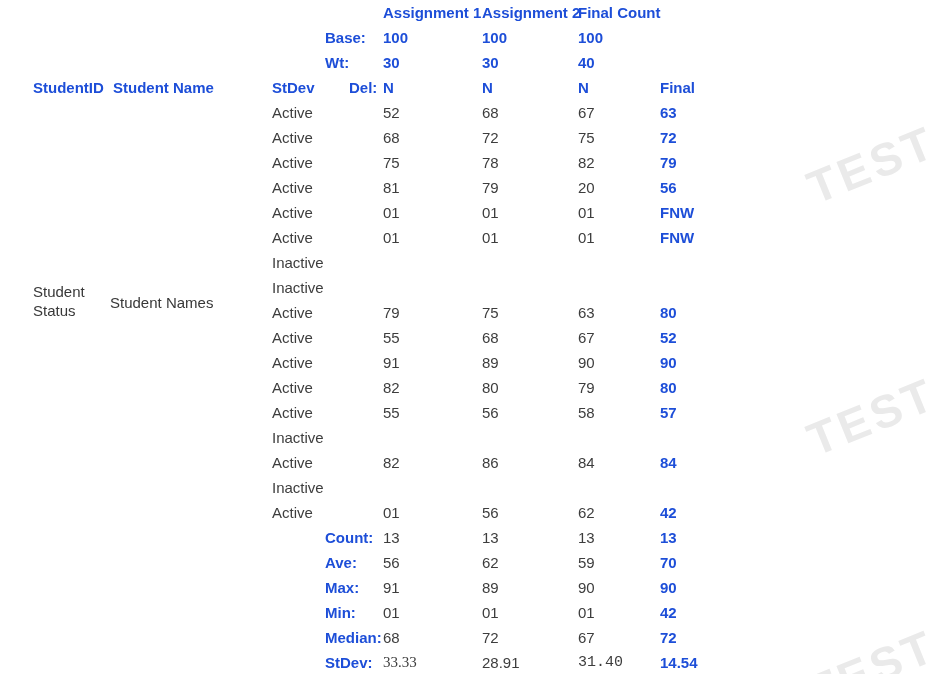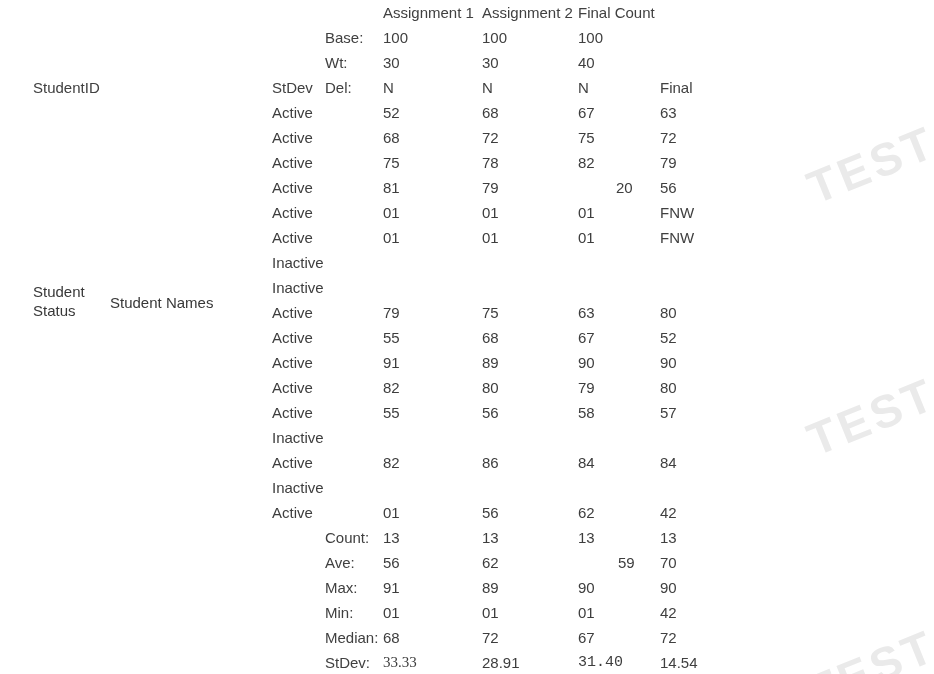--- a/index.html
+++ b/index.html
@@ -49,22 +49,22 @@
     grid-template-columns: 80px 159px 53px 58px 99px 96px 82px 80px;
     grid-auto-rows: 25px;
     font-size: 15px;
     color: #3d3d3d;
   }
   .cell {
     line-height: 25px;
     white-space: nowrap;
   }
   .cell.b {
-    font-weight: normal;
-    color: #404040;
+    font-weight: bold;
+    color: #1d4ed8;
   }
 
   
   .side-label {
     position: absolute;
     font-size: 15px;
     line-height: 19px;
     color: #383838;
   }
   #student-numbers { left: 33px; top: 282px; }
@@ -85,22 +85,23 @@
       <div class="cell b" style="grid-area: 1 / 7;">Final Count</div>
       <div class="cell b" style="grid-area: 2 / 4;">Base:</div>
       <div class="cell b" style="grid-area: 2 / 5;">100</div>
       <div class="cell b" style="grid-area: 2 / 6;">100</div>
       <div class="cell b" style="grid-area: 2 / 7;">100</div>
       <div class="cell b" style="grid-area: 3 / 4;">Wt:</div>
       <div class="cell b" style="grid-area: 3 / 5;">30</div>
       <div class="cell b" style="grid-area: 3 / 6;">30</div>
       <div class="cell b" style="grid-area: 3 / 7;">40</div>
       <div class="cell b" style="grid-area: 4 / 1;">StudentID</div>
+      <div class="cell b" style="grid-area: 4 / 2;">Student Name</div>
       <div class="cell b" style="grid-area: 4 / 3;">StDev</div>
-      <div class="cell b" style="grid-area: 4 / 4;">Del:</div>
+      <div class="cell b" style="grid-area: 4 / 4; margin-left: 24px;">Del:</div>
       <div class="cell b" style="grid-area: 4 / 5;">N</div>
       <div class="cell b" style="grid-area: 4 / 6;">N</div>
       <div class="cell b" style="grid-area: 4 / 7;">N</div>
       <div class="cell b" style="grid-area: 4 / 8;">Final</div>
       <div class="cell" style="grid-area: 5 / 3;">Active</div>
       <div class="cell" style="grid-area: 5 / 5;">52</div>
       <div class="cell" style="grid-area: 5 / 6;">68</div>
       <div class="cell" style="grid-area: 5 / 7;">67</div>
       <div class="cell b" style="grid-area: 5 / 8;">63</div>
       <div class="cell" style="grid-area: 6 / 3;">Active</div>
@@ -109,21 +110,21 @@
       <div class="cell" style="grid-area: 6 / 7;">75</div>
       <div class="cell b" style="grid-area: 6 / 8;">72</div>
       <div class="cell" style="grid-area: 7 / 3;">Active</div>
       <div class="cell" style="grid-area: 7 / 5;">75</div>
       <div class="cell" style="grid-area: 7 / 6;">78</div>
       <div class="cell" style="grid-area: 7 / 7;">82</div>
       <div class="cell b" style="grid-area: 7 / 8;">79</div>
       <div class="cell" style="grid-area: 8 / 3;">Active</div>
       <div class="cell" style="grid-area: 8 / 5;">81</div>
       <div class="cell" style="grid-area: 8 / 6;">79</div>
-      <div class="cell" style="grid-area: 8 / 7; margin-left: 38px;">20</div>
+      <div class="cell" style="grid-area: 8 / 7;">20</div>
       <div class="cell b" style="grid-area: 8 / 8;">56</div>
       <div class="cell" style="grid-area: 9 / 3;">Active</div>
       <div class="cell" style="grid-area: 9 / 5;">01</div>
       <div class="cell" style="grid-area: 9 / 6;">01</div>
       <div class="cell" style="grid-area: 9 / 7;">01</div>
       <div class="cell b" style="grid-area: 9 / 8;">FNW</div>
       <div class="cell" style="grid-area: 10 / 3;">Active</div>
       <div class="cell" style="grid-area: 10 / 5;">01</div>
       <div class="cell" style="grid-area: 10 / 6;">01</div>
       <div class="cell" style="grid-area: 10 / 7;">01</div>
@@ -168,21 +169,21 @@
       <div class="cell" style="grid-area: 21 / 7;">62</div>
       <div class="cell b" style="grid-area: 21 / 8;">42</div>
       <div class="cell b" style="grid-area: 22 / 4;">Count:</div>
       <div class="cell" style="grid-area: 22 / 5;">13</div>
       <div class="cell" style="grid-area: 22 / 6;">13</div>
       <div class="cell" style="grid-area: 22 / 7;">13</div>
       <div class="cell b" style="grid-area: 22 / 8;">13</div>
       <div class="cell b" style="grid-area: 23 / 4;">Ave:</div>
       <div class="cell" style="grid-area: 23 / 5;">56</div>
       <div class="cell" style="grid-area: 23 / 6;">62</div>
-      <div class="cell" style="grid-area: 23 / 7; margin-left: 40px;">59</div>
+      <div class="cell" style="grid-area: 23 / 7;">59</div>
       <div class="cell b" style="grid-area: 23 / 8;">70</div>
       <div class="cell b" style="grid-area: 24 / 4;">Max:</div>
       <div class="cell" style="grid-area: 24 / 5;">91</div>
       <div class="cell" style="grid-area: 24 / 6;">89</div>
       <div class="cell" style="grid-area: 24 / 7;">90</div>
       <div class="cell b" style="grid-area: 24 / 8;">90</div>
       <div class="cell b" style="grid-area: 25 / 4;">Min:</div>
       <div class="cell" style="grid-area: 25 / 5;">01</div>
       <div class="cell" style="grid-area: 25 / 6;">01</div>
       <div class="cell" style="grid-area: 25 / 7;">01</div>

